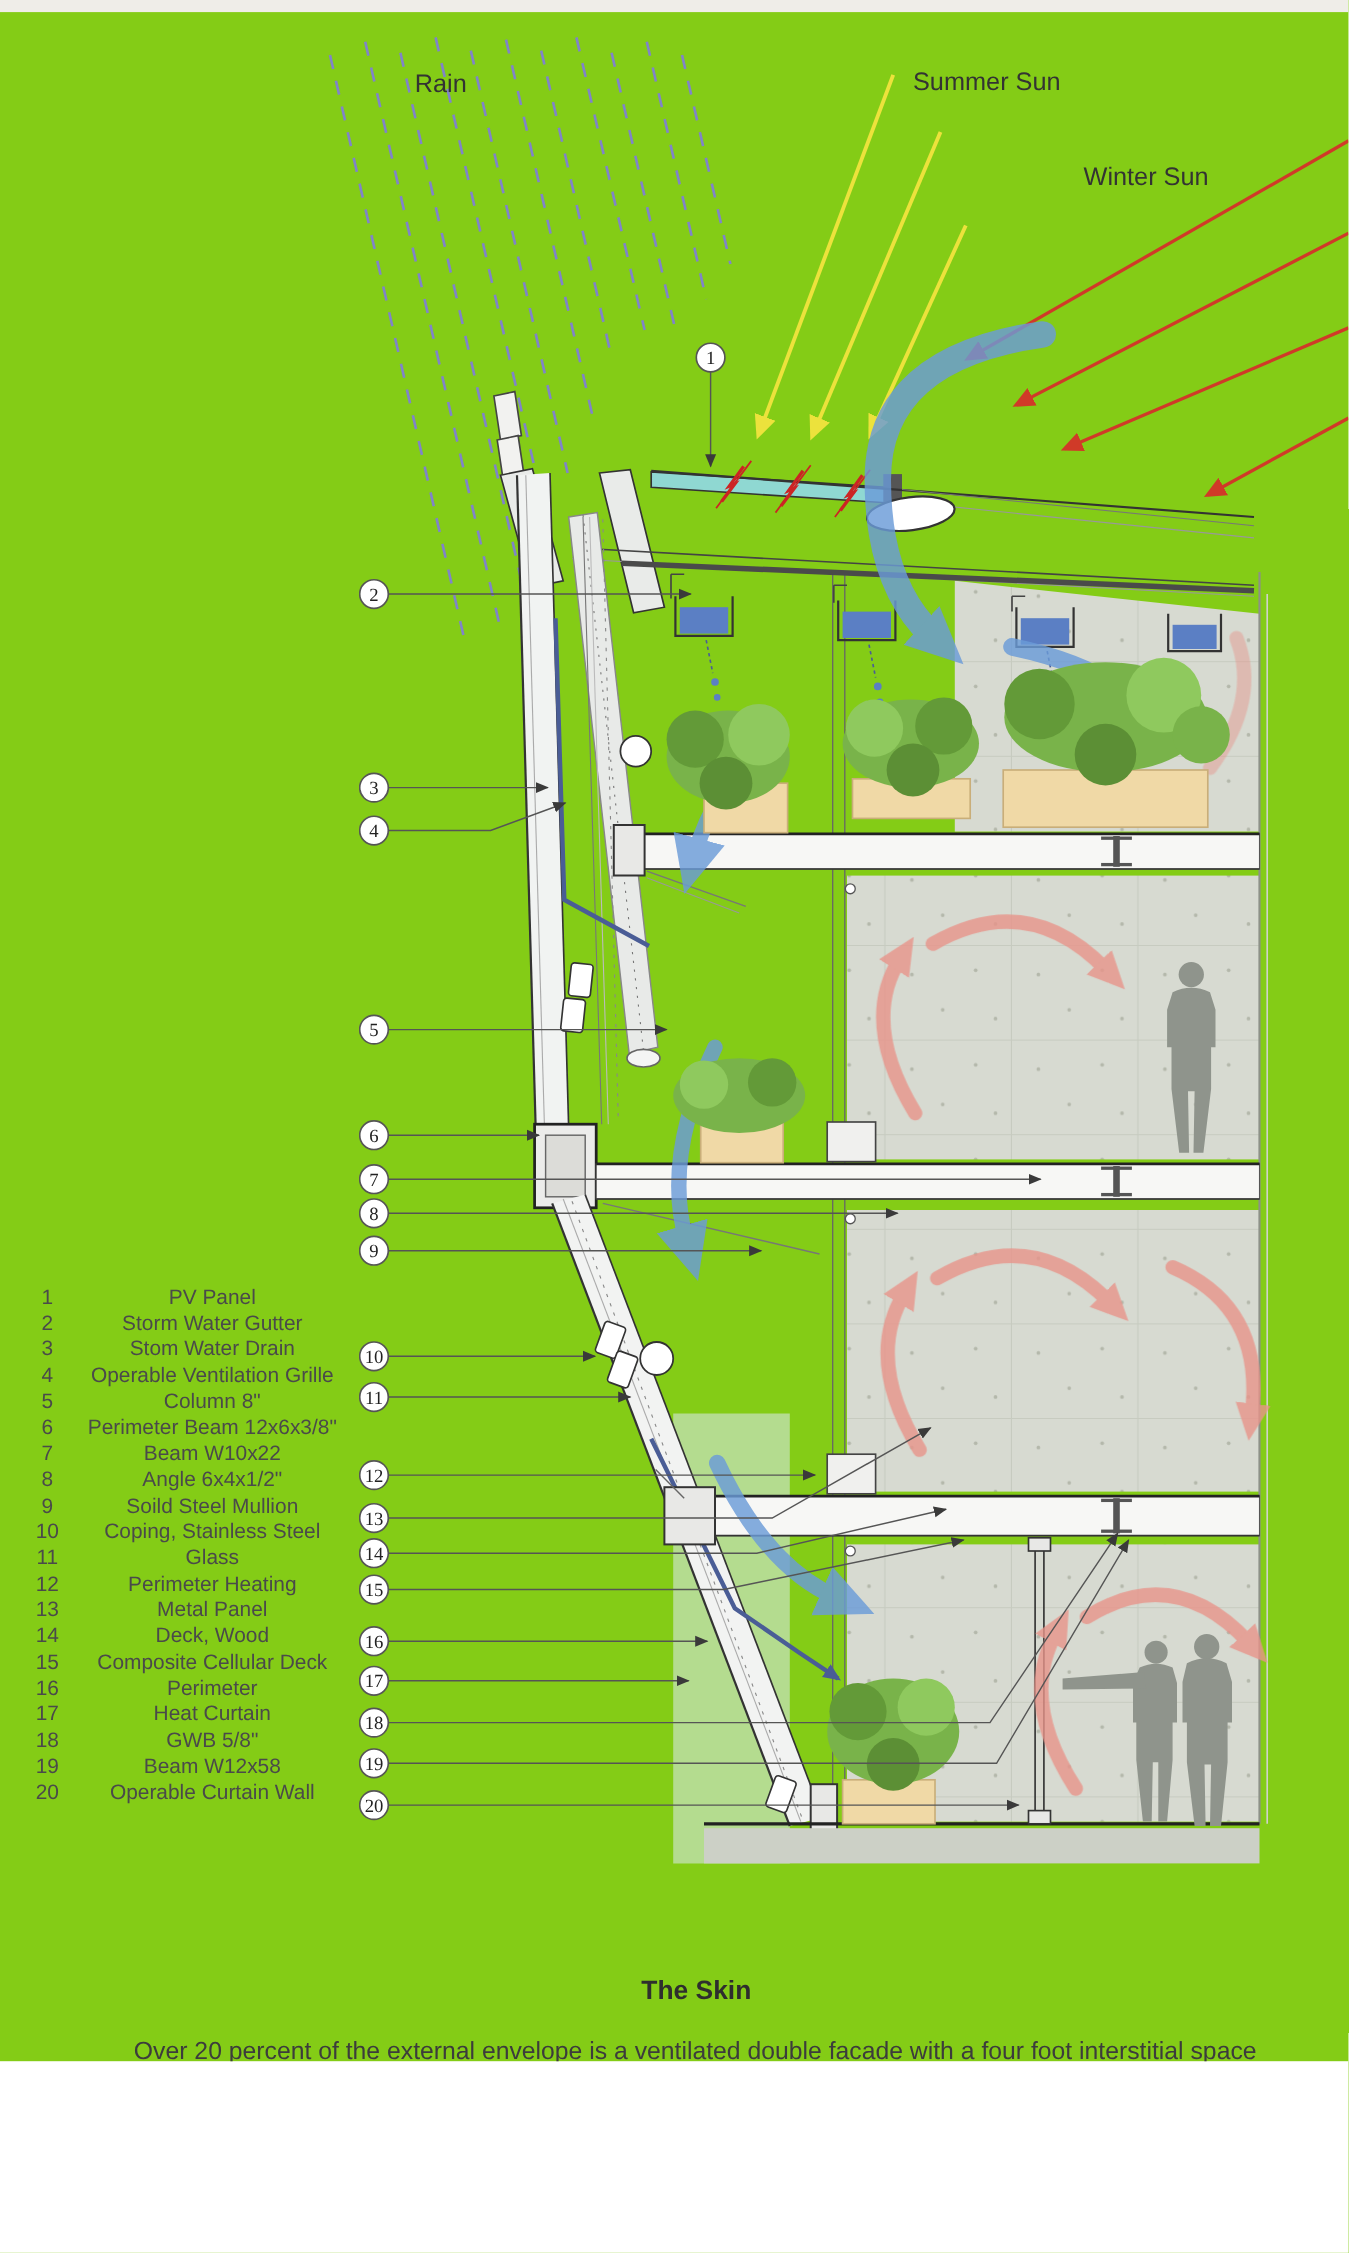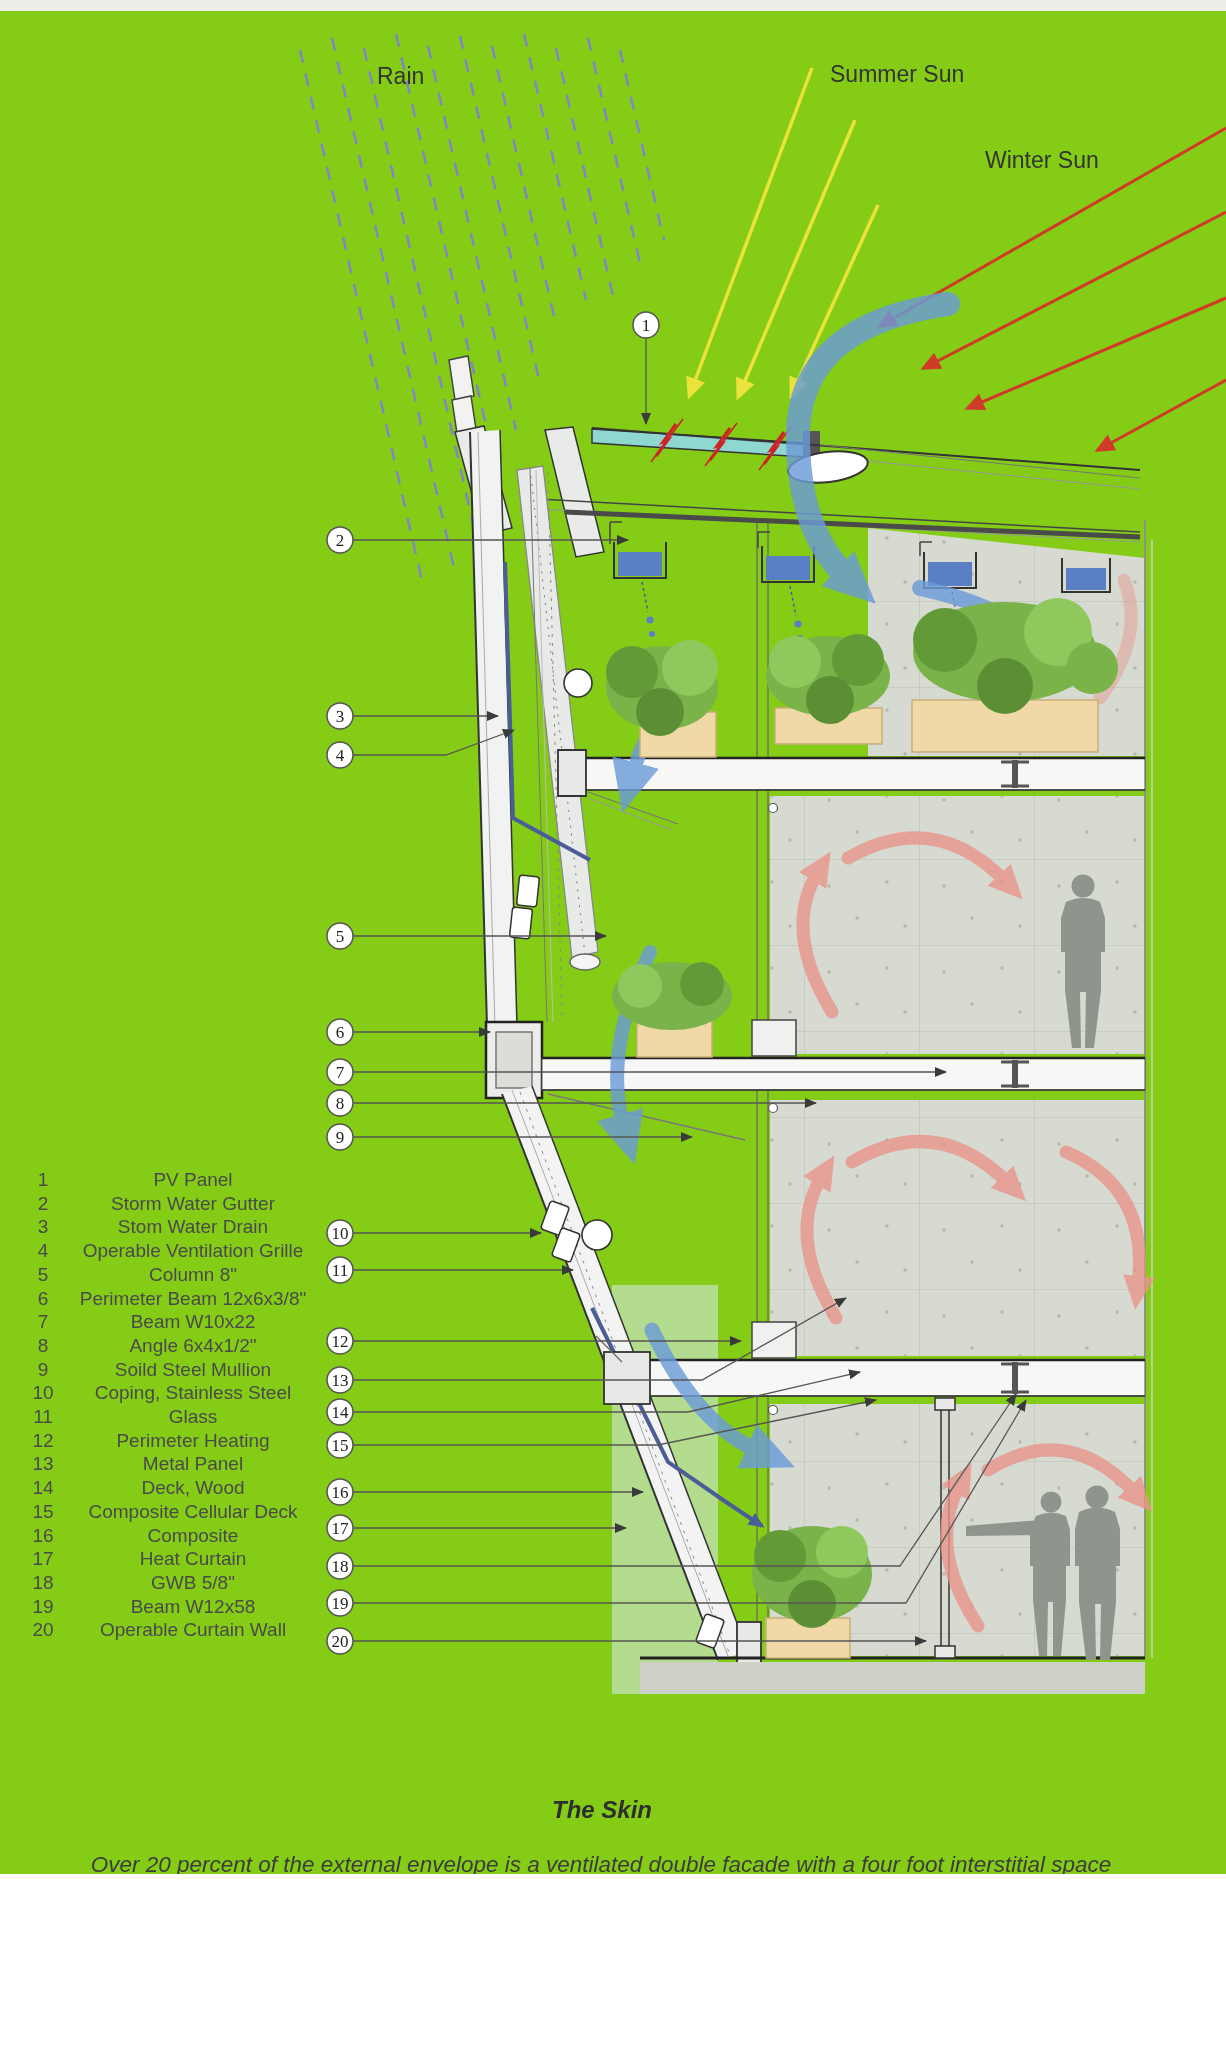--- a/index.html
+++ b/index.html
@@ -4,21 +4,21 @@
 <style>
   html,body{margin:0;padding:0;background:#ffffff;}
   .page{position:relative;width:1226px;height:1874px;background:#84cc16;overflow:hidden;
         font-family:"Liberation Sans",sans-serif;color:#3f3f3f;text-align:center;}
   .top-strip{position:absolute;left:0;top:0;width:1226px;height:11px;background:#efede8;}
   svg.diagram{position:absolute;left:0;top:0;}
   .legend{position:absolute;left:30px;top:1168px;width:300px;}
   .legend-row{display:flex;line-height:23.7px;font-size:19px;color:#4a4a4a;}
   .legend-num{width:26px;flex:0 0 26px;}
   .legend-label{flex:1;white-space:nowrap;}
-  .skin{position:absolute;left:15px;top:1796px;width:1172px;font-style:italic;}
+  .skin{position:absolute;left:46px;top:1796px;width:1172px;}
   .skin h2{font-size:24px;font-weight:bold;color:#2e2e2e;margin:0 0 24px 2px;}
   .skin .para{font-size:22.5px;line-height:33px;color:#3c3c3c;}
 </style>
 </head>
 <body>
 
 <div class="page">
   <div class="top-strip"></div>
 
   <svg class="diagram" width="1226" height="1770" viewBox="0 0 1226 1770">
@@ -505,21 +505,21 @@
     <div class="legend-row">
         <span class="legend-num">14</span>
         <span class="legend-label">Deck, Wood</span>
       </div>
     <div class="legend-row">
         <span class="legend-num">15</span>
         <span class="legend-label">Composite Cellular Deck</span>
       </div>
     <div class="legend-row">
         <span class="legend-num">16</span>
-        <span class="legend-label">Composite</span>
+        <span class="legend-label">Perimeter</span>
       </div>
     <div class="legend-row">
         <span class="legend-num">17</span>
         <span class="legend-label">Heat Curtain</span>
       </div>
     <div class="legend-row">
         <span class="legend-num">18</span>
         <span class="legend-label">GWB 5/8"</span>
       </div>
     <div class="legend-row">

